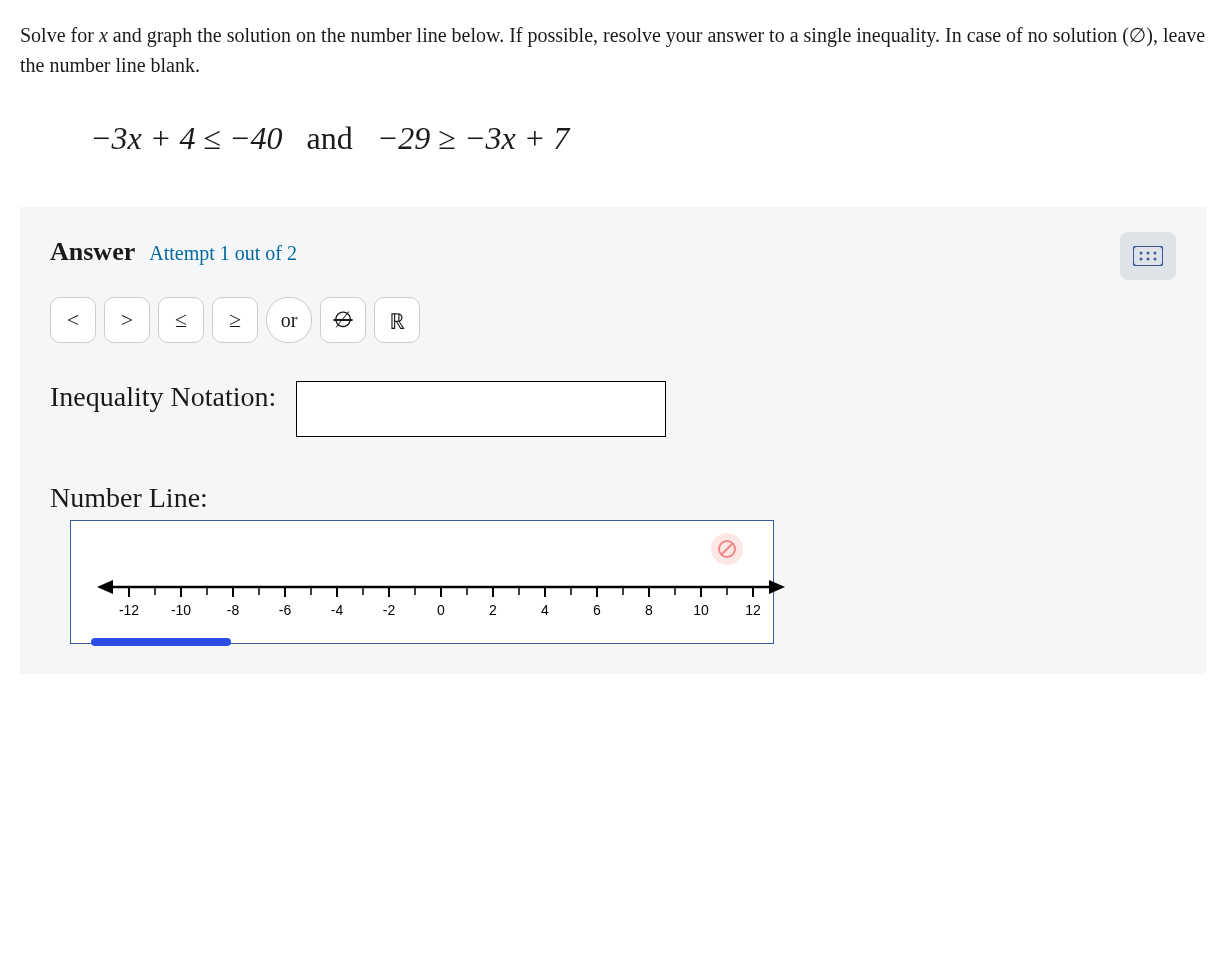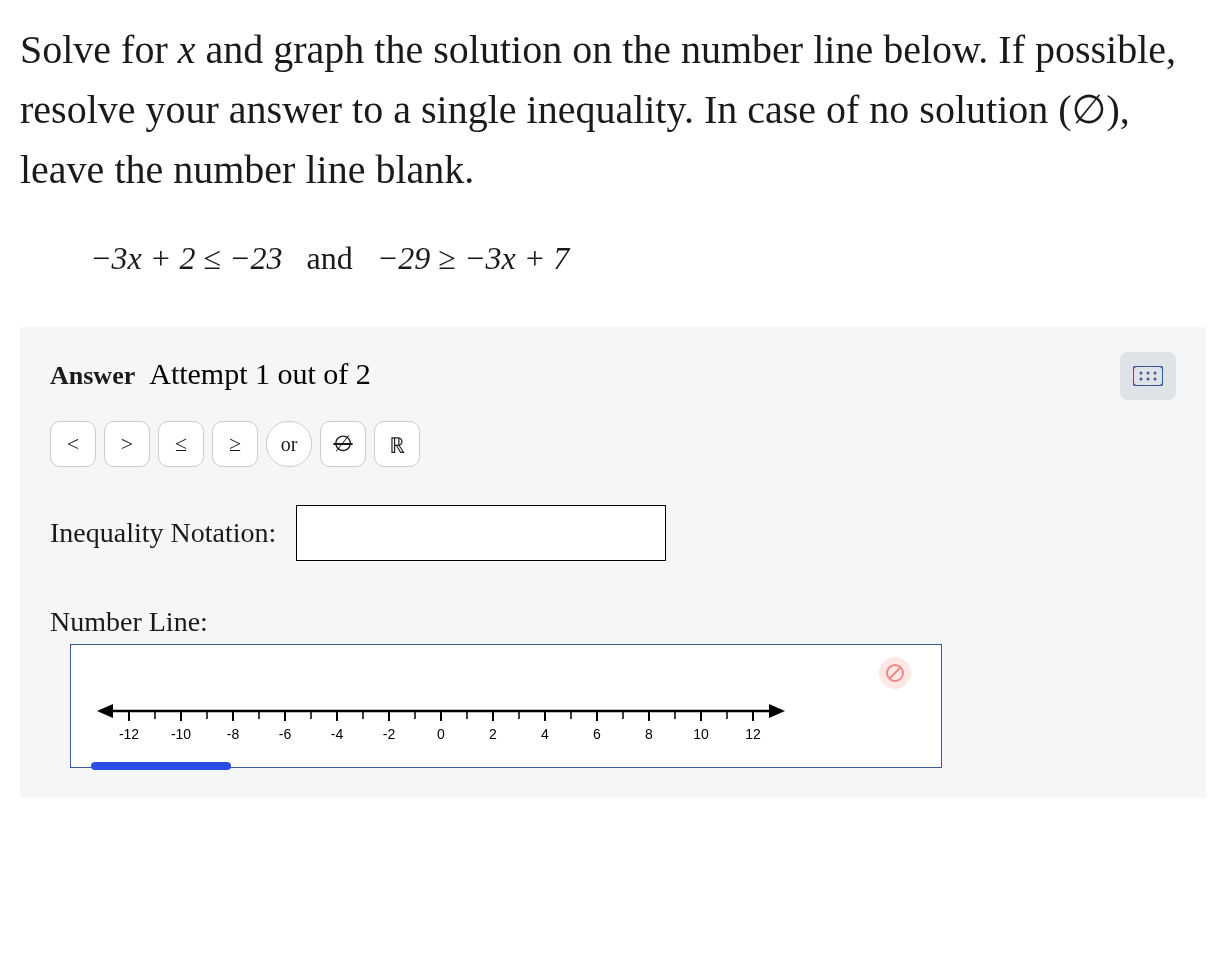--- a/index.html
+++ b/index.html
@@ -5,21 +5,21 @@
   * { box-sizing: border-box; }
   body {
     margin: 0;
     padding: 20px;
     font-family: Georgia, 'Times New Roman', serif;
     color: #1a1a1a;
     width: 1226px;
     background: #fff;
   }
   .problem-text {
-    font-size: 40px;
+    font-size: 20px;
     line-height: 1.5;
     margin-bottom: 40px;
   }
   .math-italic { font-style: italic; font-family: 'Times New Roman', Georgia, serif; }
   .equation {
     font-size: 32px;
     font-family: 'Times New Roman', Georgia, serif;
     margin: 30px 0 50px 70px;
   }
   .answer-panel {
@@ -32,22 +32,22 @@
     align-items: baseline;
     gap: 14px;
     margin-bottom: 30px;
   }
   .answer-label {
     font-weight: bold;
     font-size: 26px;
     font-family: Georgia, serif;
   }
   .attempt-text {
-    color: #000000;
-    font-size: 30px;
+    color: #0369a1;
+    font-size: 20px;
     font-family: Georgia, serif;
   }
   .keypad-icon {
     position: absolute;
     right: 30px;
     top: 25px;
     width: 56px;
     height: 48px;
     background: #dfe3e8;
     border-radius: 8px;
@@ -72,41 +72,41 @@
     align-items: center;
     justify-content: center;
     font-size: 22px;
     font-family: 'Times New Roman', serif;
     cursor: pointer;
   }
   .sym-btn.text { font-size: 20px; font-family: Georgia, serif; border-radius: 22px; }
   .sym-btn.rr { font-family: Arial, sans-serif; }
   .inequality-row {
     display: flex;
-    align-items: center;
+    align-items: flex-start;
     gap: 20px;
     margin-bottom: 45px;
     font-size: 28px;
   }
   .inequality-input {
     border: 1.5px solid #000;
     height: 56px;
     width: 370px;
     background: #fff;
     padding: 4px 8px;
     font-size: 22px;
   }
   .numberline-label {
     font-size: 28px;
     margin-bottom: 6px;
   }
   .numberline-box {
     border: 1.5px solid #3a5a9c;
     background: #fff;
-    width: 872px;
+    width: 704px;
     padding: 20px 20px 14px 20px;
     position: relative;
     margin-left: 20px;
   }
   .reset-circle {
     position: absolute;
     right: 30px;
     top: 12px;
     width: 32px;
     height: 32px;
@@ -143,21 +143,21 @@
   .strike { text-decoration: line-through; text-decoration-thickness: 2px; }
 </style>
 </head>
 <body>
 
 <div class="problem-text">
   <span>Solve for </span><span class="math-italic">x</span><span> and graph the solution on the number line below. If possible, resolve your answer to a single inequality. In case of no solution (</span><span>∅</span><span>), leave the number line blank.</span>
 </div>
 
 <div class="equation">
-  <span class="math-italic">−3x + 2 ≤ −23</span>
+  <span class="math-italic">−3x + 4 ≤ −40</span>
   &nbsp;&nbsp;<span>and</span>&nbsp;&nbsp;
   <span class="math-italic">−29 ≥ −3x + 7</span>
 </div>
 
 <div class="answer-panel">
 
   <div class="keypad-icon">
     <svg width="30" height="20" viewBox="0 0 30 20">
       <rect x="0" y="0" width="30" height="20" rx="4" fill="none" stroke="#3a5a9c" stroke-width="2"></rect>
       <circle cx="8" cy="7" r="1.5" fill="#3a5a9c"></circle>

